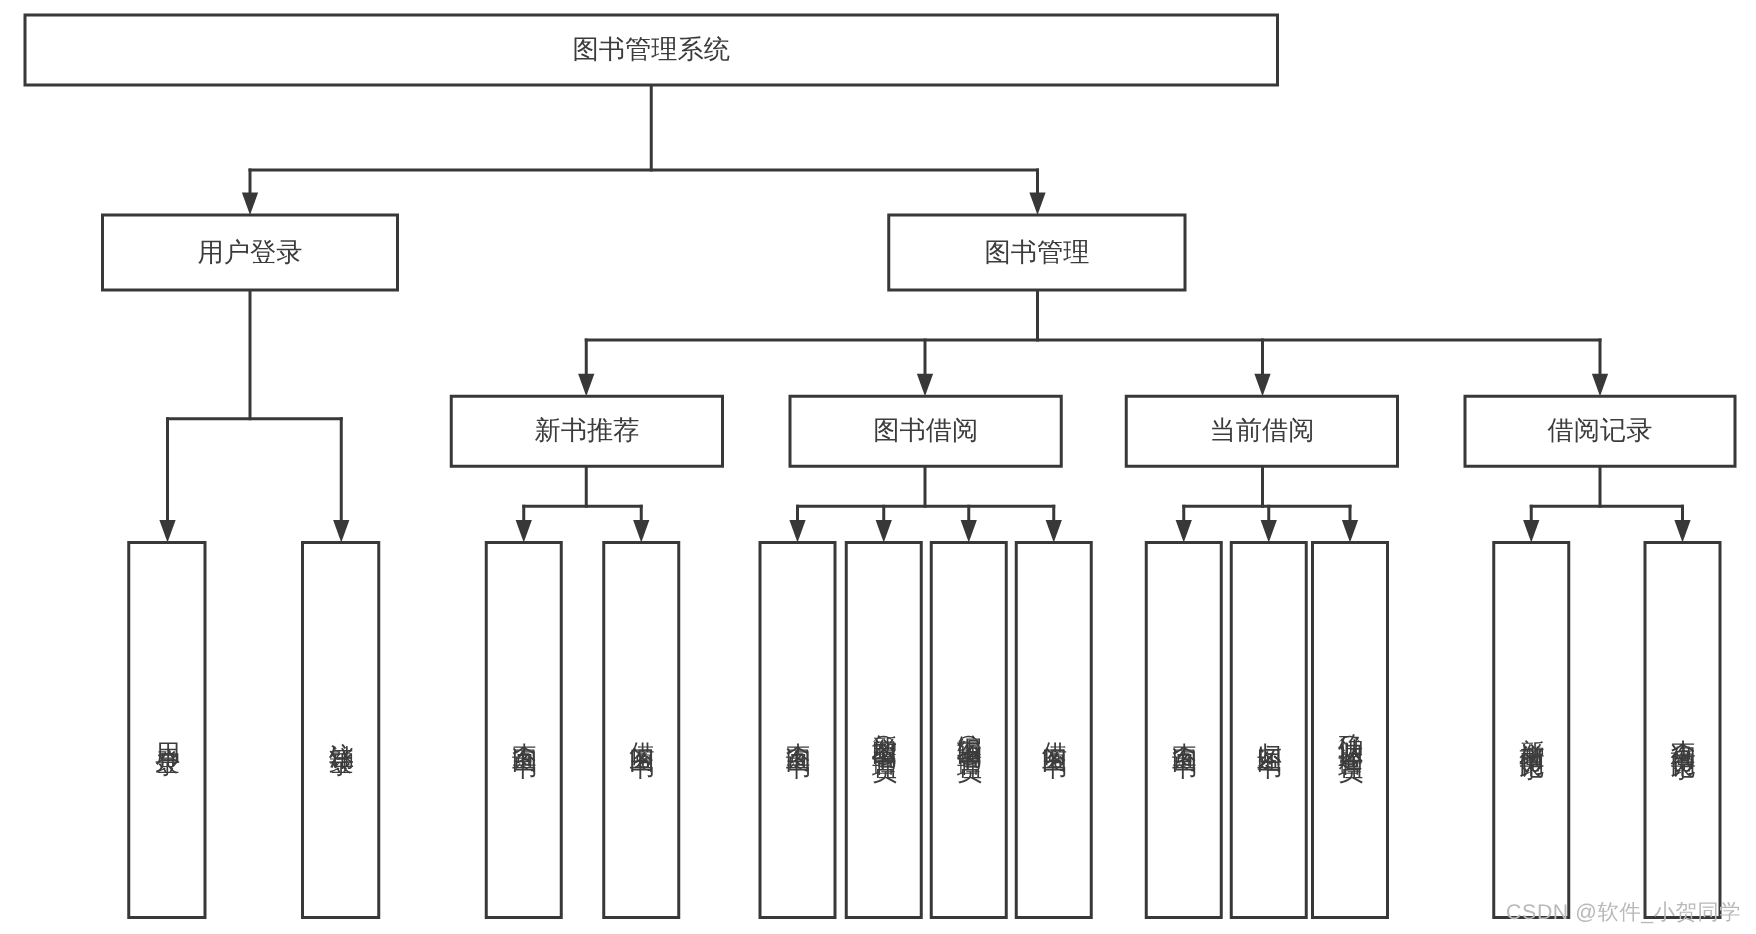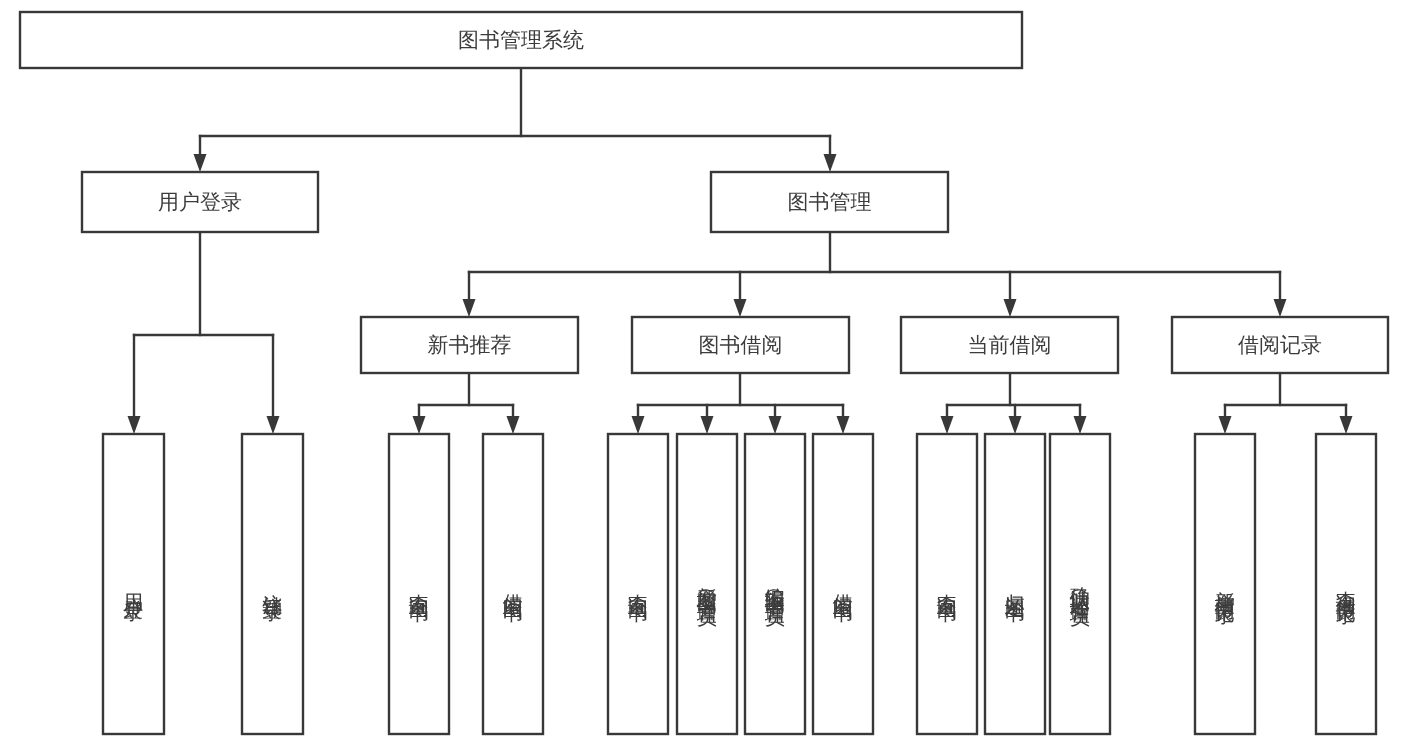--- a/index.html
+++ b/index.html
@@ -214,13 +214,14 @@
         <span class="leaf-label">确认归还（管理员）</span>
       </div>
       <div class="leaf-label-wrap" style="left: 1195px; top: 434px; width: 60px; height: 300px;">
         <span class="leaf-label">新增借阅记录</span>
       </div>
       <div class="leaf-label-wrap" style="left: 1316px; top: 434px; width: 60px; height: 300px;">
         <span class="leaf-label">查询借阅记录</span>
       </div>
     </div>
 
+  <div class="watermark">CSDN @软件_小贺同学</div>
 </div>
 
 </body></html>

